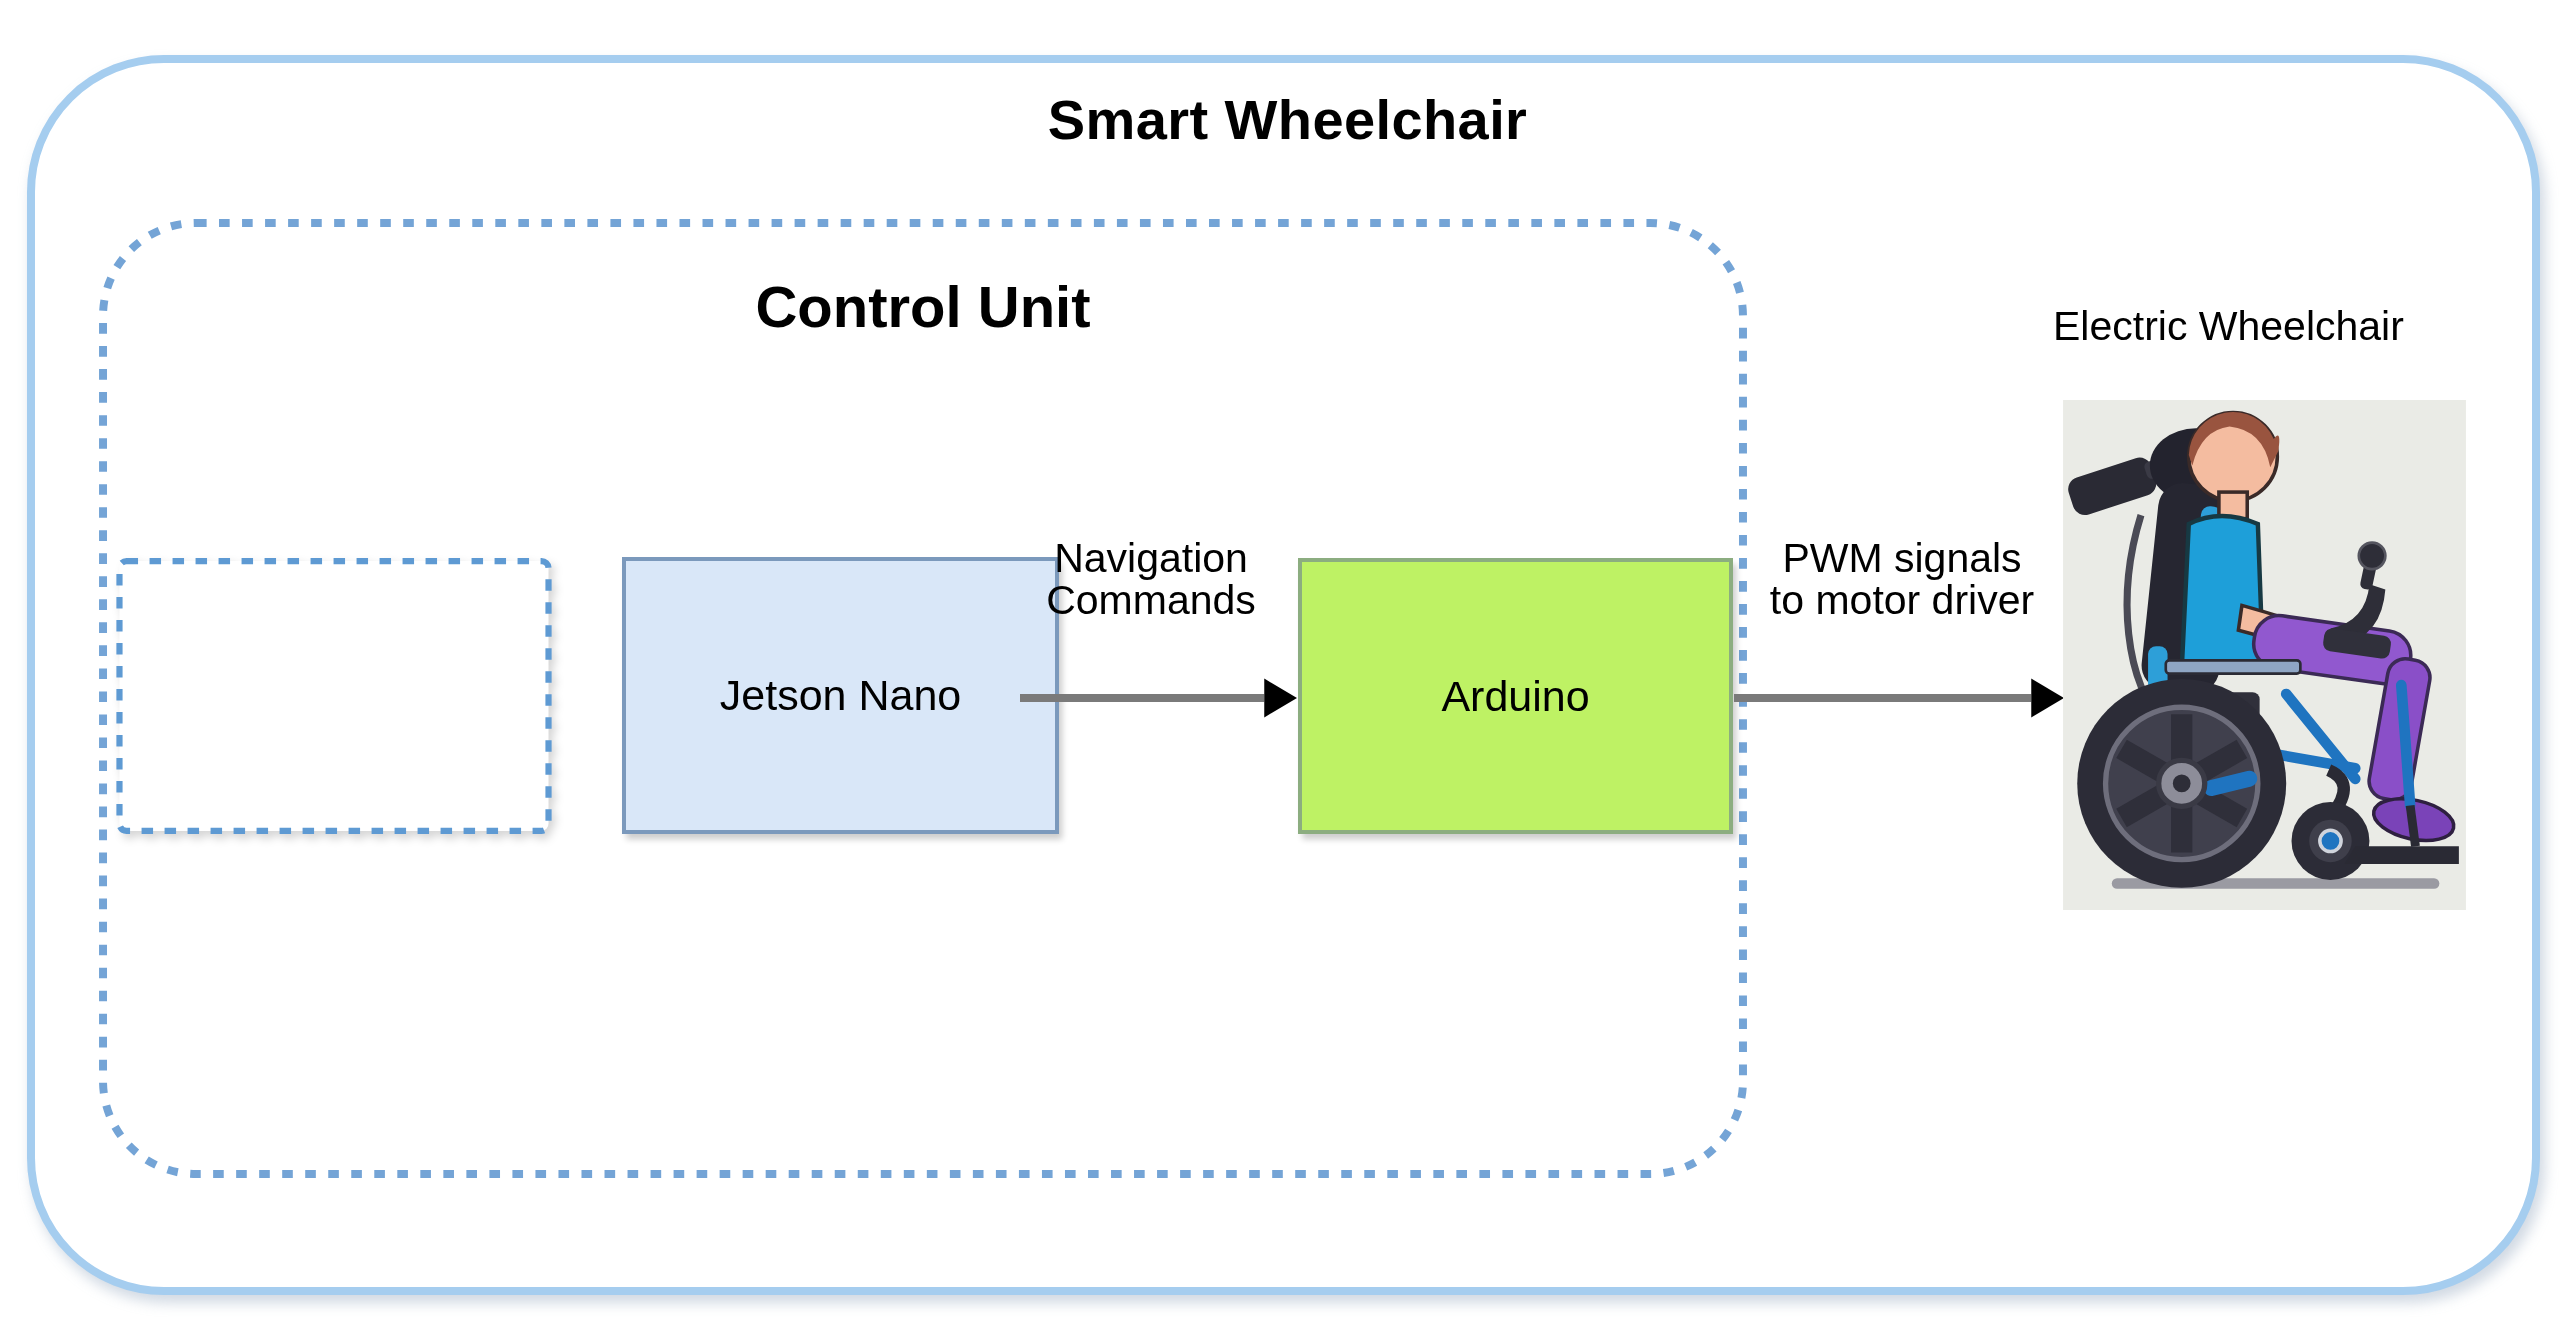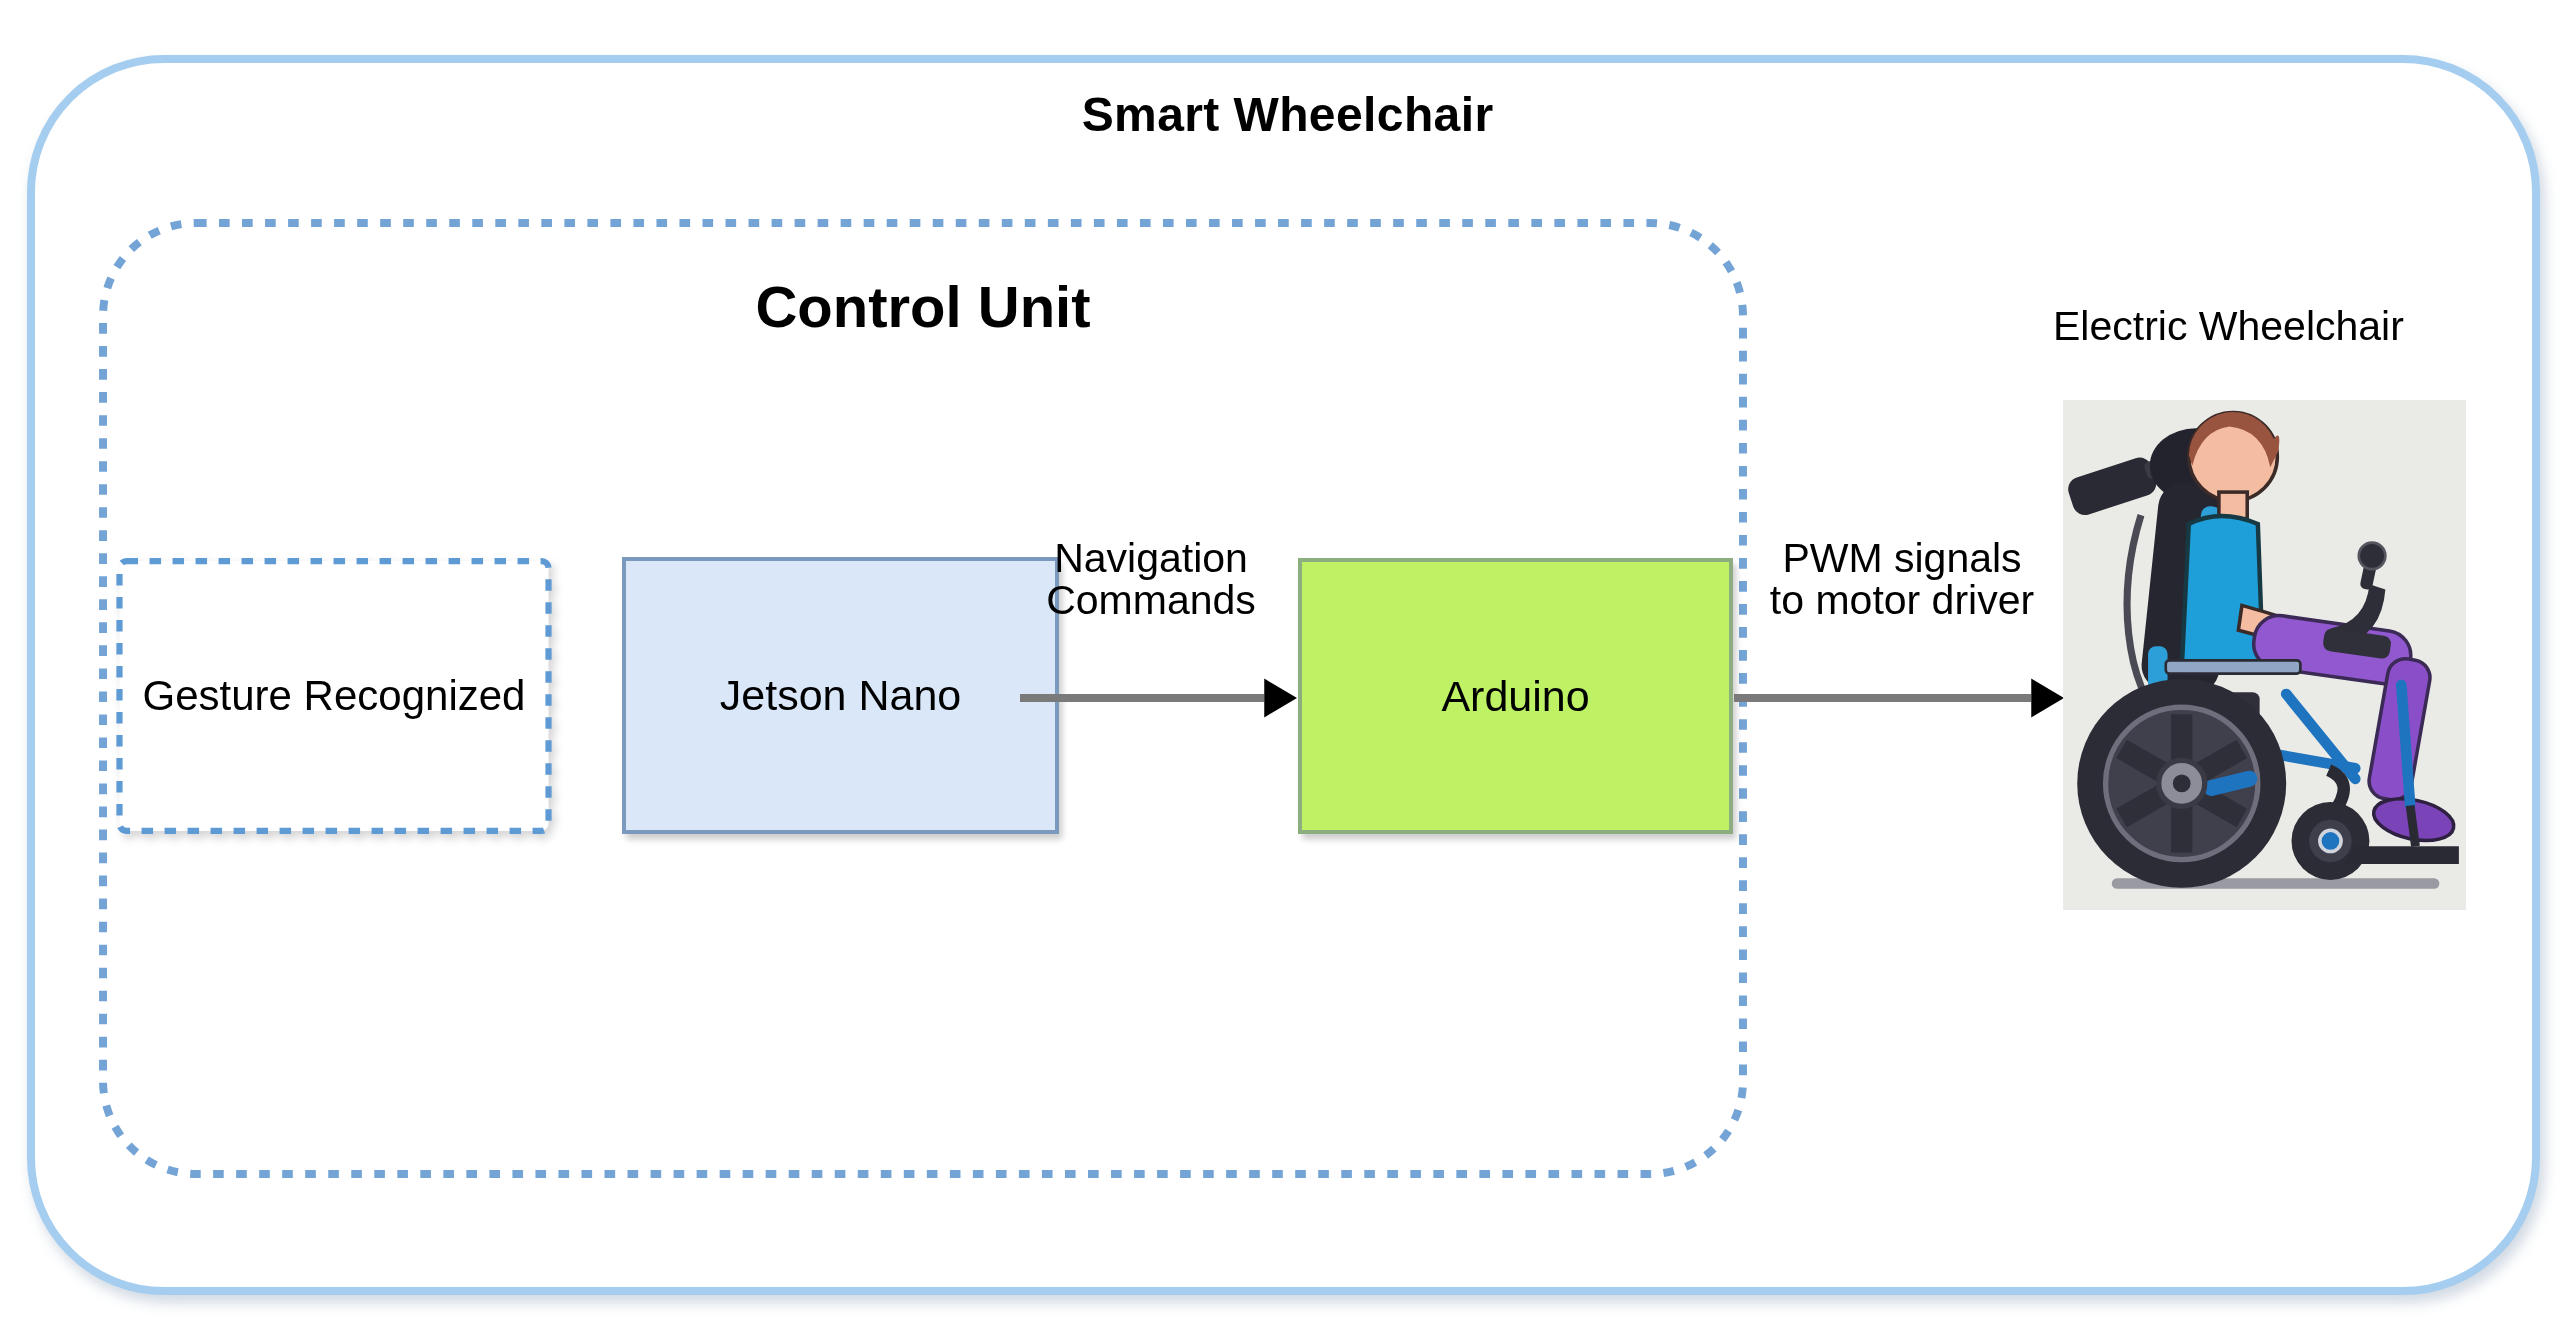--- a/index.html
+++ b/index.html
@@ -23,21 +23,21 @@
     border-radius: 137px;
     box-shadow: 4.4px 8px 12.4px rgba(140, 160, 185, 0.40);
     background: #ffffff;
   }
 
   .diagram-title {
     position: absolute;
     left: 26.6px; top: 87px;
     width: 2522px;
     text-align: center;
-    font-size: 48px;
+    font-size: 56px;
     font-weight: bold;
     letter-spacing: 0.4px;
   }
 
   
   .control-unit-svg {
     position: absolute;
     left: 99px; top: 219px;
     width: 1648px; height: 959px;
     overflow: visible;
@@ -120,21 +120,20 @@
 
   <svg class="control-unit-svg" viewBox="0 0 1861 1083" width="1648" height="959">
     <rect x="4.5" y="4.5" width="1852" height="1074" rx="105" ry="105" fill="none" stroke-width="9" stroke-dasharray="12 14" stroke="#74A4D6"></rect>
   </svg>
 
   <div class="control-unit-title">Control Unit</div>
 
   <svg class="gesture-svg" viewBox="0 0 492 312" width="436" height="276">
     <rect x="3.5" y="3.5" width="485" height="305" rx="8" ry="8" stroke-width="7" stroke-dasharray="13 13" stroke="#5E9AD3" fill="#FFFFFF"></rect>
   </svg>
-  <div class="gesture-label">Gesture Recognized</div>
 
   <div class="node-box node-jetson" style="background-color: rgb(217, 231, 248); border-color: rgb(123, 153, 188);">
     <span>Jetson Nano</span>
   </div>
 
   <div class="node-box node-arduino" style="background-color: #bef264; border-color: rgb(140, 173, 128);">
     <span>Arduino</span>
   </div>
 
   <svg class="arrow-svg arrow-nav" viewBox="0 0 313 54" width="277" height="48">

